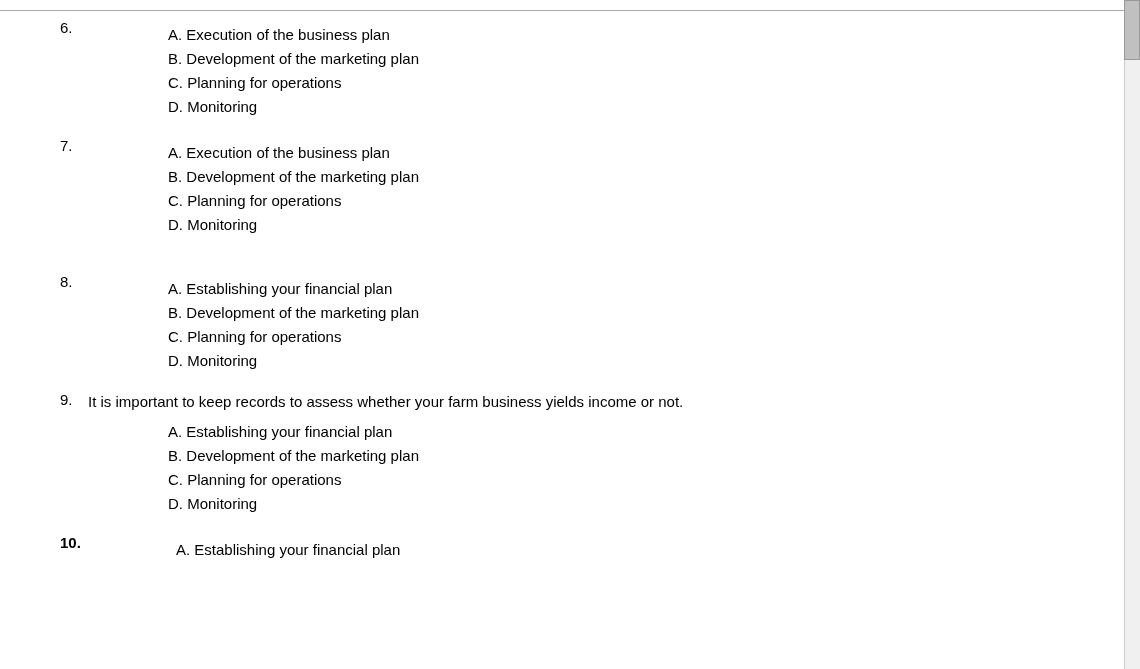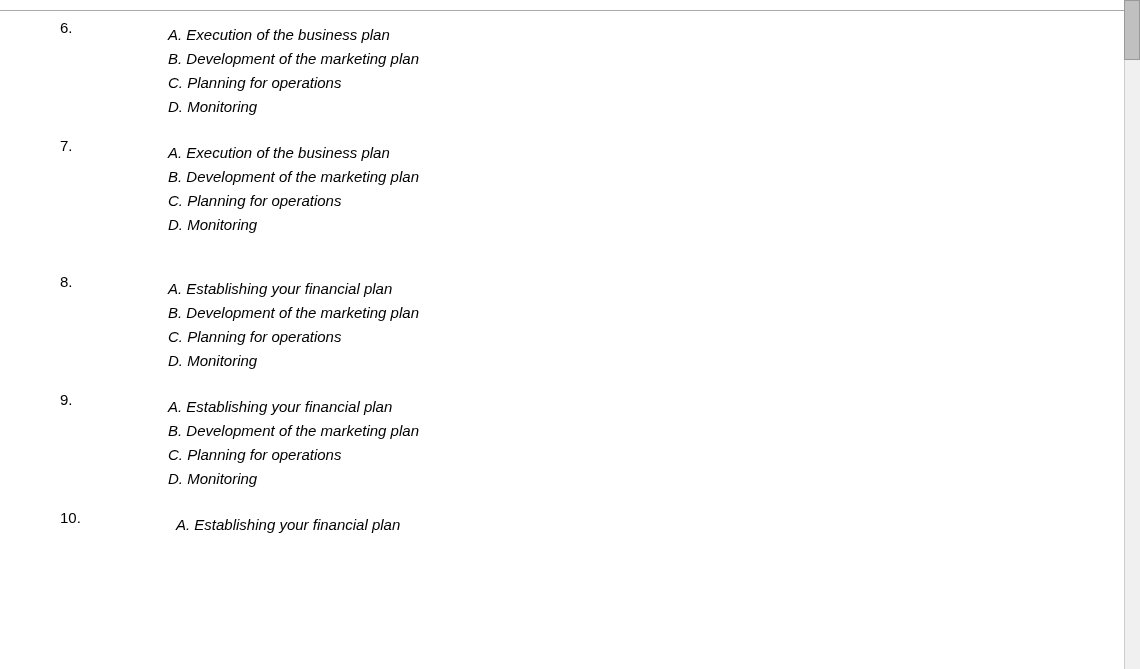--- a/index.html
+++ b/index.html
@@ -71,21 +71,20 @@
       font-weight: normal;
     }
 
     .q-body {
       flex: 1;
     }
 
     .options-list {
       margin-left: 80px;
       margin-top: 4px;
-      font-style: italic;
     }
 
     .option-item {
       line-height: 1.6;
     }
 
     .blank-line {
       height: 18px;
     }
 
@@ -144,33 +143,34 @@
             <div class="option-item">D.  Monitoring</div>
           </div>
         </div>
       </div>
     </div>
 
     <div class="question-block">
       <div class="question-number-line">
         <span class="q-num">9.</span>
         <div class="q-body">
+          <div class="question-text">It is important to keep records to assess whether your farm business yields income or not.</div>
           <div class="options-list">
             <div class="option-item">A.  Establishing your financial plan</div>
             <div class="option-item">B.  Development of the marketing plan</div>
             <div class="option-item">C.  Planning for operations</div>
             <div class="option-item">D.  Monitoring</div>
           </div>
         </div>
       </div>
     </div>
 
     <div class="question-block">
       <div class="question-number-line">
-        <span class="q-num" style="min-width:36px;">10.</span>
+        <span class="q-num" style="min-width:36px;font-weight:bold;">10.</span>
         <div class="q-body">
           <div class="options-list">
             <div class="option-item">A.  Establishing your financial plan</div>
 
           </div>
         </div>
       </div>
     </div>
 
   </div>

